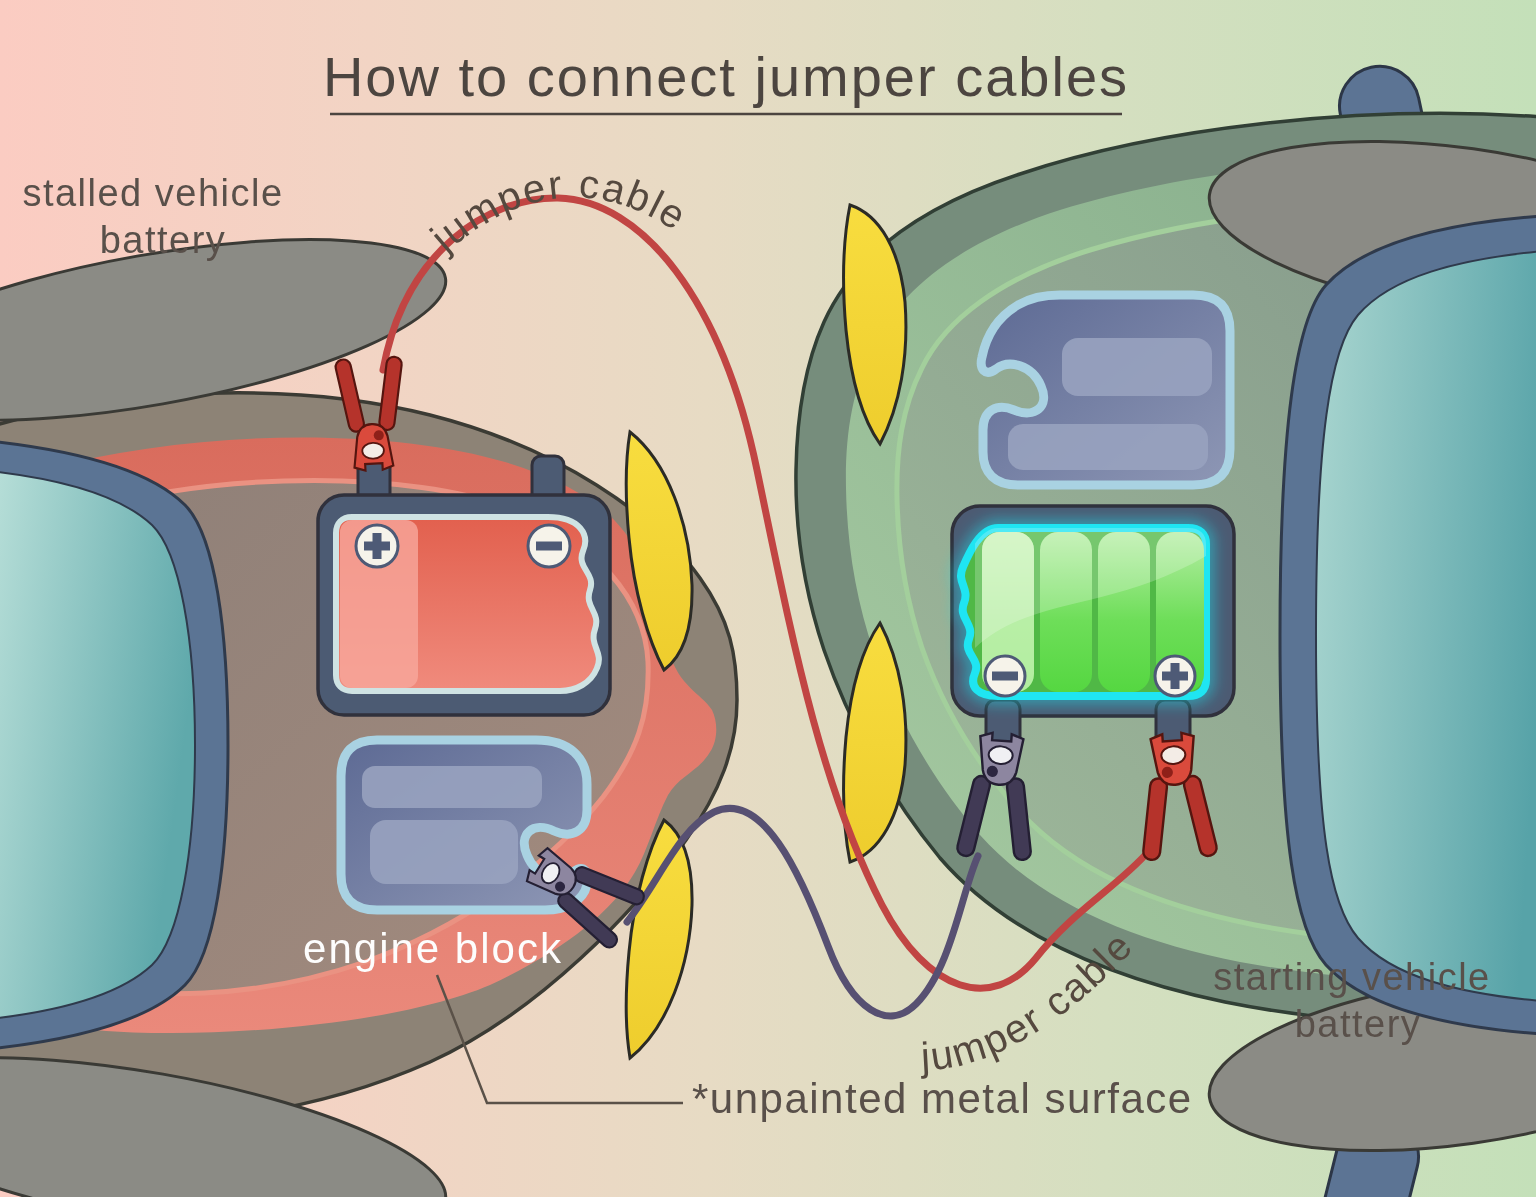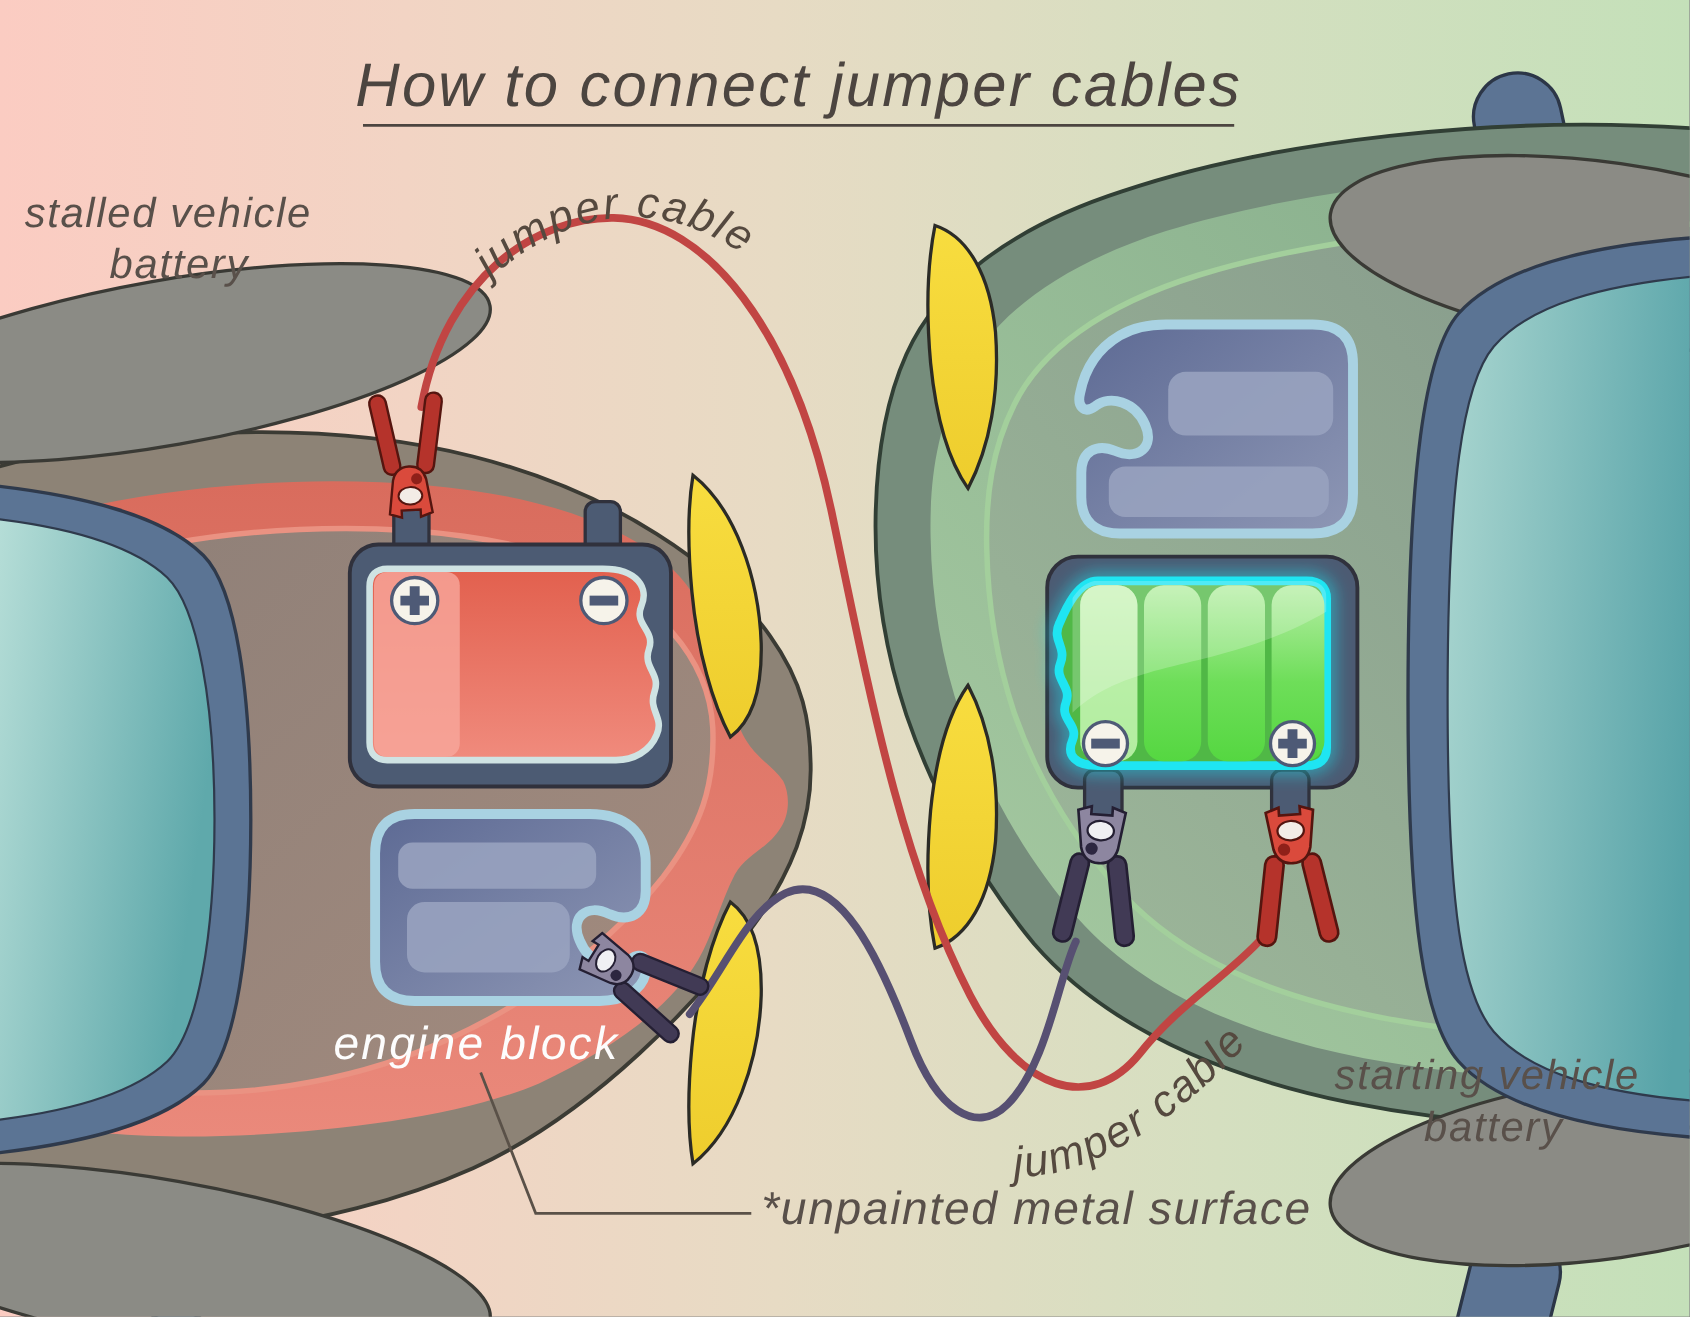--- a/index.html
+++ b/index.html
@@ -1,16 +1,16 @@
 <!DOCTYPE html>
 <html><head>
 <meta charset="utf-8">
 <style>
   html,body{margin:0;padding:0;background:#888;}
-  .stage{width:1508px;height:1197px;position:relative;font-family:"Liberation Sans",sans-serif;font-style:italic;}
+  .stage{width:1508px;height:1197px;position:relative;font-family:"Liberation Sans",sans-serif;}
   svg{display:block;}
   text{font-family:"Liberation Sans",sans-serif;}
   .lbl{fill:#59504a;font-size:38px;letter-spacing:1.5px;}
   .title{fill:#4c4540;font-size:56px;letter-spacing:2px;}
   .curve{fill:#55493f;font-size:40px;letter-spacing:2px;}
   .englbl{fill:#fdfdfd;font-size:42px;letter-spacing:2px;}
 </style>
 </head>
 <body>
 

